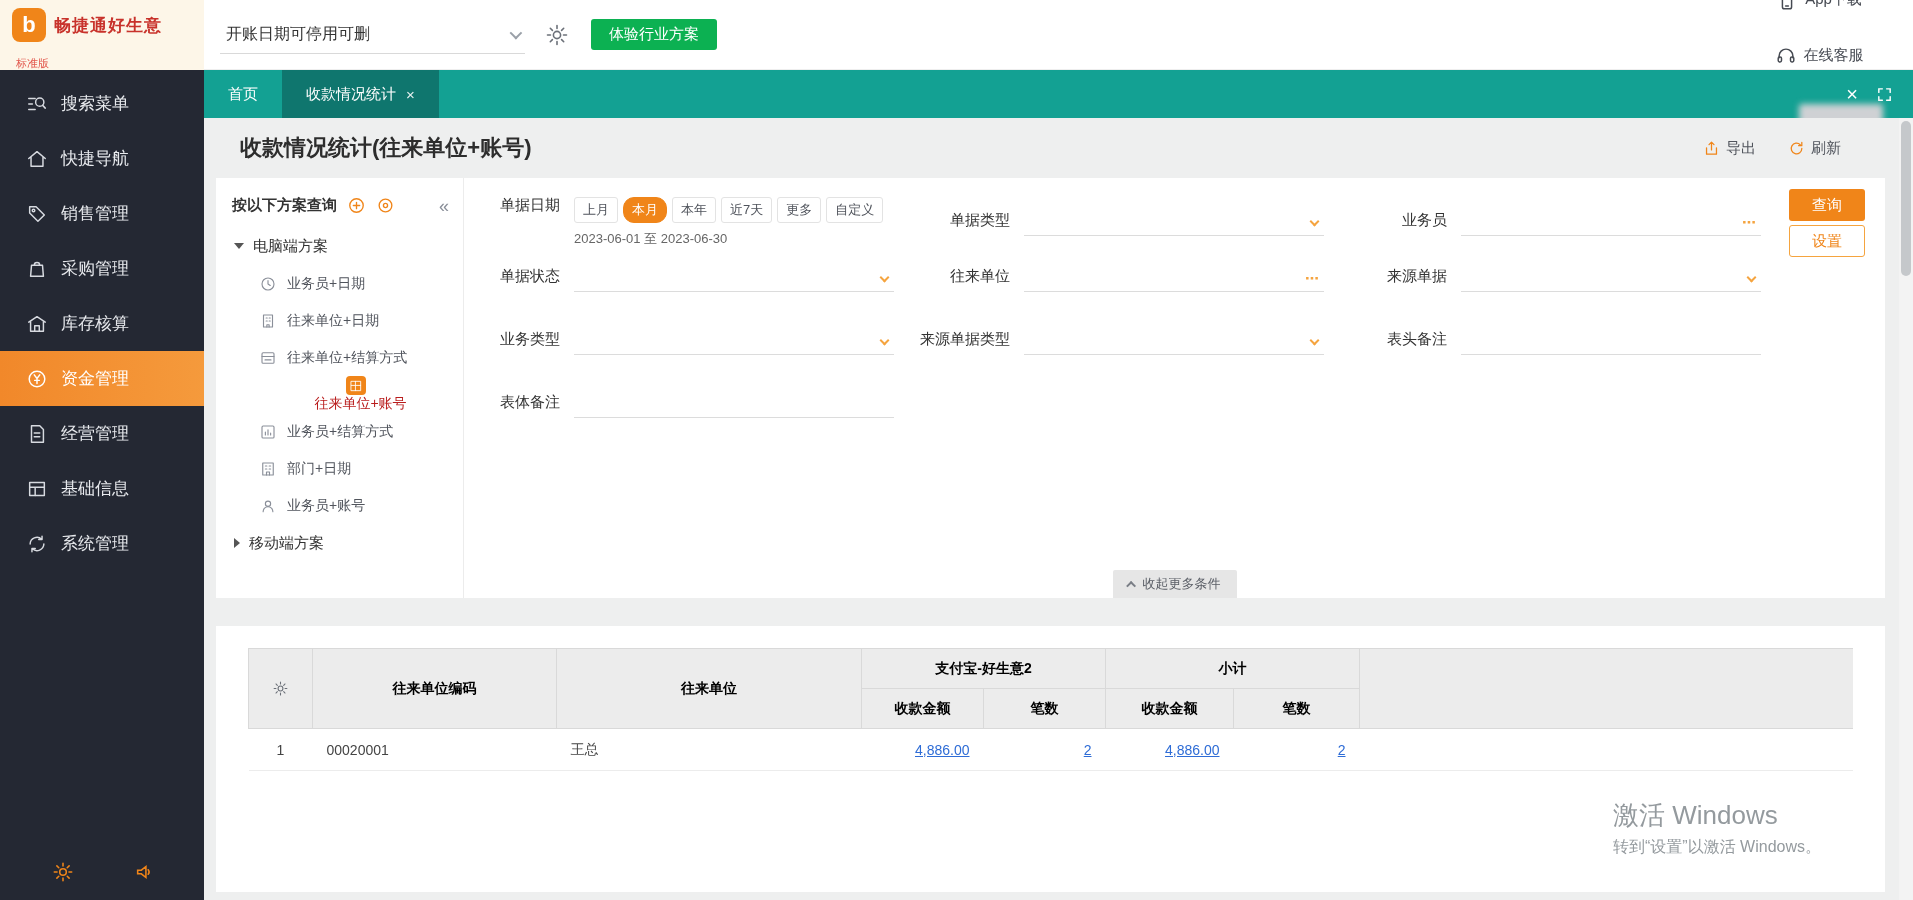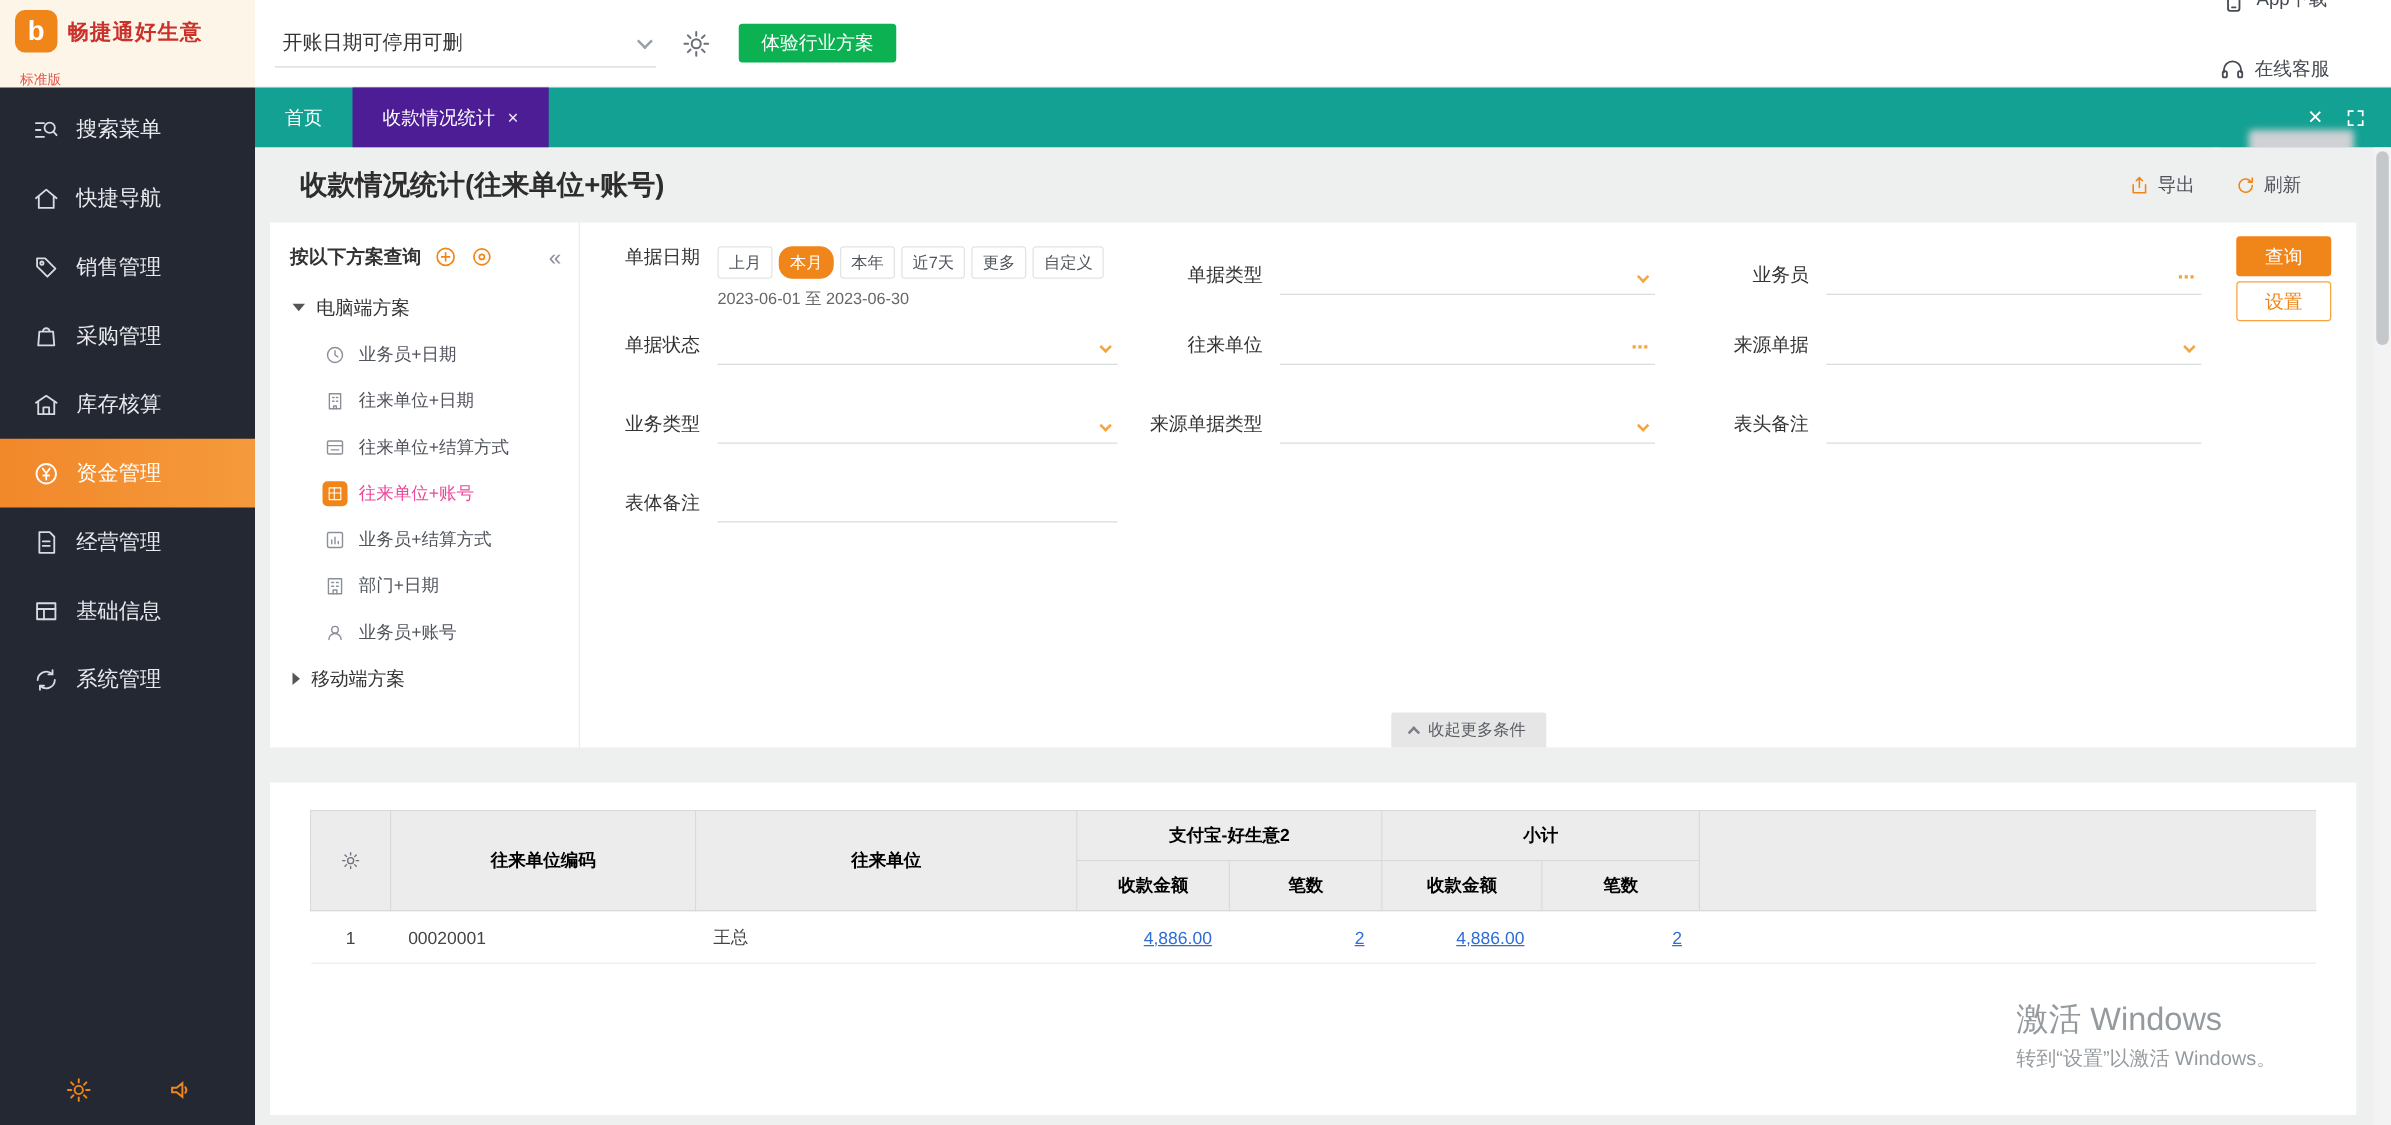--- a/index.html
+++ b/index.html
@@ -38,21 +38,21 @@
   .top-link svg { width:22px; height:22px; stroke:#464a52; fill:none; stroke-width:1.6; stroke-linecap:round; stroke-linejoin:round; }
   .badge { position:absolute; top:-12px; left:8px; background:#f53f3f; color:#fff; font-size:11px; padding:1px 7px; border-radius:9px; }
   .user-box { display:flex; align-items:center; gap:8px; cursor:pointer; }
   .avatar { width:36px; height:36px; border-radius:50%; background:#d4d6d9; display:flex; align-items:flex-end; justify-content:center; overflow:hidden; }
   .avatar svg { width:26px; height:26px; fill:#fff; }
   .user-blur { width:84px; height:30px; background:#cfd1d4; border-radius:3px; filter:blur(3px); }
 
   
   .tabbar { height:48px; background:#13a193; display:flex; align-items:stretch; color:#fff; }
   .tab { display:flex; align-items:center; padding:0 24px; font-size:15px; cursor:pointer; }
-  .tab.active { background:#4c1d95; }
+  .tab.active { background:#0f766e; }
   .tab-x { margin-left:10px; font-size:15px; opacity:.9; cursor:pointer; }
   .tabbar-tools { margin-left:auto; display:flex; align-items:center; gap:18px; padding-right:20px; }
   .tabbar-tools .bx { font-size:20px; cursor:pointer; line-height:1; }
   .tabbar-tools svg { width:17px; height:17px; stroke:#fff; fill:none; stroke-width:2; stroke-linecap:round; cursor:pointer; }
 
   
   .content { position:relative; flex:1; background:#eeefef; }
   .page-head { height:60px; display:flex; align-items:center; padding:0 72px 0 36px; }
   .page-title { font-size:22px; color:#2d2d2d; font-weight:600; }
   .head-actions { margin-left:auto; display:flex; gap:32px; }
@@ -66,21 +66,21 @@
   .sp-head { display:flex; align-items:center; padding:18px 14px 12px 16px; gap:10px; }
   .sp-title { font-size:15px; font-weight:bold; color:#333; }
   .sp-head svg { width:19px; height:19px; stroke:#f08519; fill:none; stroke-width:1.7; stroke-linecap:round; cursor:pointer; }
   .sp-collapse { margin-left:auto; color:#8a8f99; font-size:18px; cursor:pointer; line-height:1; }
   .tgroup { display:flex; align-items:center; padding-left:18px; height:38px; font-size:15px; color:#333; cursor:pointer;text-align:center; }
   .caret-down { width:0; height:0; border-left:5px solid transparent; border-right:5px solid transparent; border-top:6px solid #555; margin-right:9px; }
   .caret-right { width:0; height:0; border-top:5px solid transparent; border-bottom:5px solid transparent; border-left:6px solid #555; margin-right:9px; }
   .titem { display:flex; align-items:center; padding-left:42px; height:37px; font-size:14px; color:#50545c; cursor:pointer; }
   .ticon { width:20px; height:20px; margin-right:9px; display:inline-flex; align-items:center; justify-content:center; }
   .ticon svg { width:18px; height:18px; stroke:#8a8f99; fill:none; stroke-width:1.5; stroke-linecap:round; stroke-linejoin:round; }
-  .titem.active { color:#ec4899; }
+  .titem.active { color:#b91c1c;flex-direction:column; }
   .titem.active .ticon { background:#f08519; border-radius:4px; }
   .titem.active .ticon svg { stroke:#fff; width:14px; height:14px; }
 
   
   .filter-panel { position:relative; flex:1; }
   .ffield { position:absolute; display:flex; align-items:flex-end; height:32px; }
   .flabel { font-size:15px; color:#333; text-align:right; padding-right:14px; padding-bottom:6px; flex-shrink:0; }
   .w100{width:100px} .w135{width:135px} .w132{width:132px}
   .fline { flex:1; border-bottom:1px solid #dcdcdc; height:30px; position:relative; cursor:text; }
   .chev { position:absolute; right:6px; bottom:10px; width:7px; height:7px; border-right:2px solid #f5a43f; border-bottom:2px solid #f5a43f; transform:rotate(45deg); }

